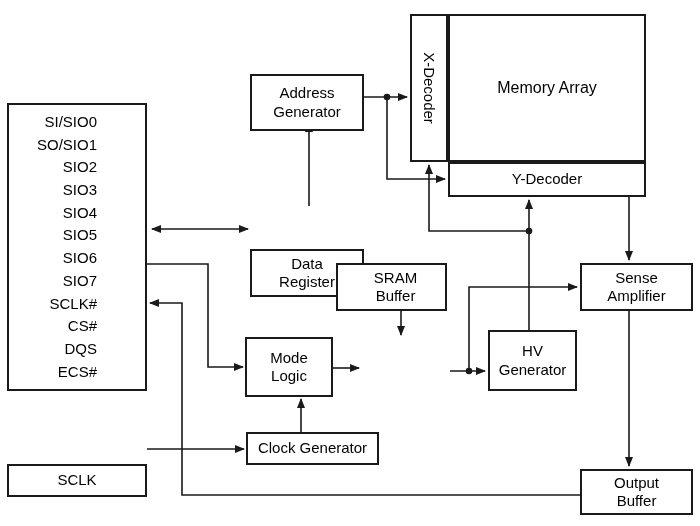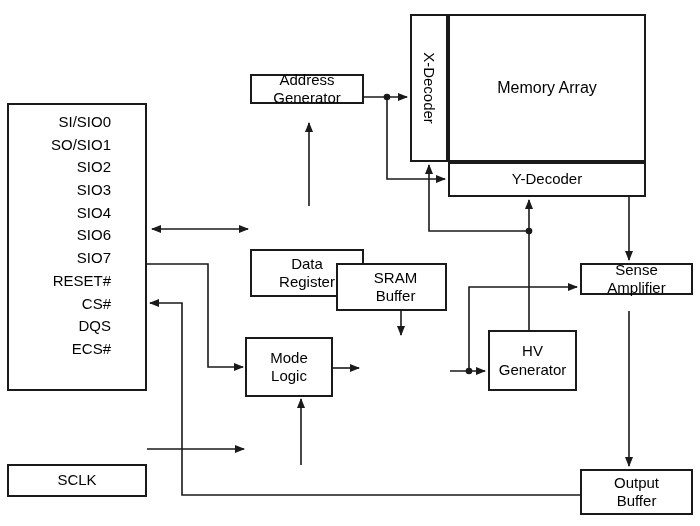--- a/index.html
+++ b/index.html
@@ -26,21 +26,21 @@
     font-size: 15px;
     line-height: 1.22;
   }
   .pins {
     justify-content: flex-start;
     align-items: stretch;
     padding-top: 6px;
   }
   .pin {
     text-align: right;
-    padding-right: 34px;
+    padding-right: 48px;
     height: 22.7px;
     line-height: 22.7px;
     font-size: 15px;
   }
   .vtext {
     position: absolute;
     left: 50%;
     top: 50%;
     transform: translate(-50%, -50%) rotate(90deg);
     white-space: nowrap;
@@ -86,60 +86,64 @@
       <circle cx="529" cy="231" r="3.3"></circle>
     </g>
   </svg>
 
   <div class="blk pins" style="left:7px; top:103px; width:140px; height:288px;">
     <div class="pin">SI/SIO0</div>
     <div class="pin">SO/SIO1</div>
     <div class="pin">SIO2</div>
     <div class="pin">SIO3</div>
     <div class="pin">SIO4</div>
+    <div class="pin">SIO5</div>
     <div class="pin">SIO6</div>
     <div class="pin">SIO7</div>
-    <div class="pin">RESET#</div>
+    <div class="pin">SCLK#</div>
     <div class="pin">CS#</div>
     <div class="pin">DQS</div>
     <div class="pin">ECS#</div>
   </div>
 
   <div class="blk" style="left:7px; top:432px; width:140px; height:33px;margin-top:32px;">
     <span>SCLK</span>
   </div>
 
-  <div class="blk" style="left:250px; top:74px; width:114px; height:30px;">
+  <div class="blk" style="left:250px; top:74px; width:114px; height:57px;">
     <span>Address</span>
     <span>Generator</span>
   </div>
 
   <div class="blk" style="left:250px; top:206px; width:114px; height:48px;margin-top:43px;">
     <span>Data</span>
     <span>Register</span>
   </div>
 
   <div class="blk" style="left:336px; top:263px; width:111px; height:48px;padding-left:8px;">
     <span>SRAM</span>
     <span>Buffer</span>
   </div>
 
   <div class="blk" style="left:245px; top:337px; width:88px; height:60px;">
     <span>Mode</span>
     <span>Logic</span>
   </div>
 
 
+  <div class="blk" style="left:246px; top:432px; width:133px; height:33px;">
+    <span>Clock Generator</span>
+  </div>
 
   <div class="blk" style="left:488px; top:330px; width:89px; height:61px;">
     <span>HV</span>
     <span>Generator</span>
   </div>
 
-  <div class="blk" style="left:580px; top:263px; width:113px; height:32px;">
+  <div class="blk" style="left:580px; top:263px; width:113px; height:48px;">
     <span>Sense</span>
     <span>Amplifier</span>
   </div>
 
   <div class="blk" style="left:580px; top:469px; width:113px; height:46px;">
     <span>Output</span>
     <span>Buffer</span>
   </div>
 
   <div class="blk" style="left:410px; top:14px; width:38px; height:148px;">

